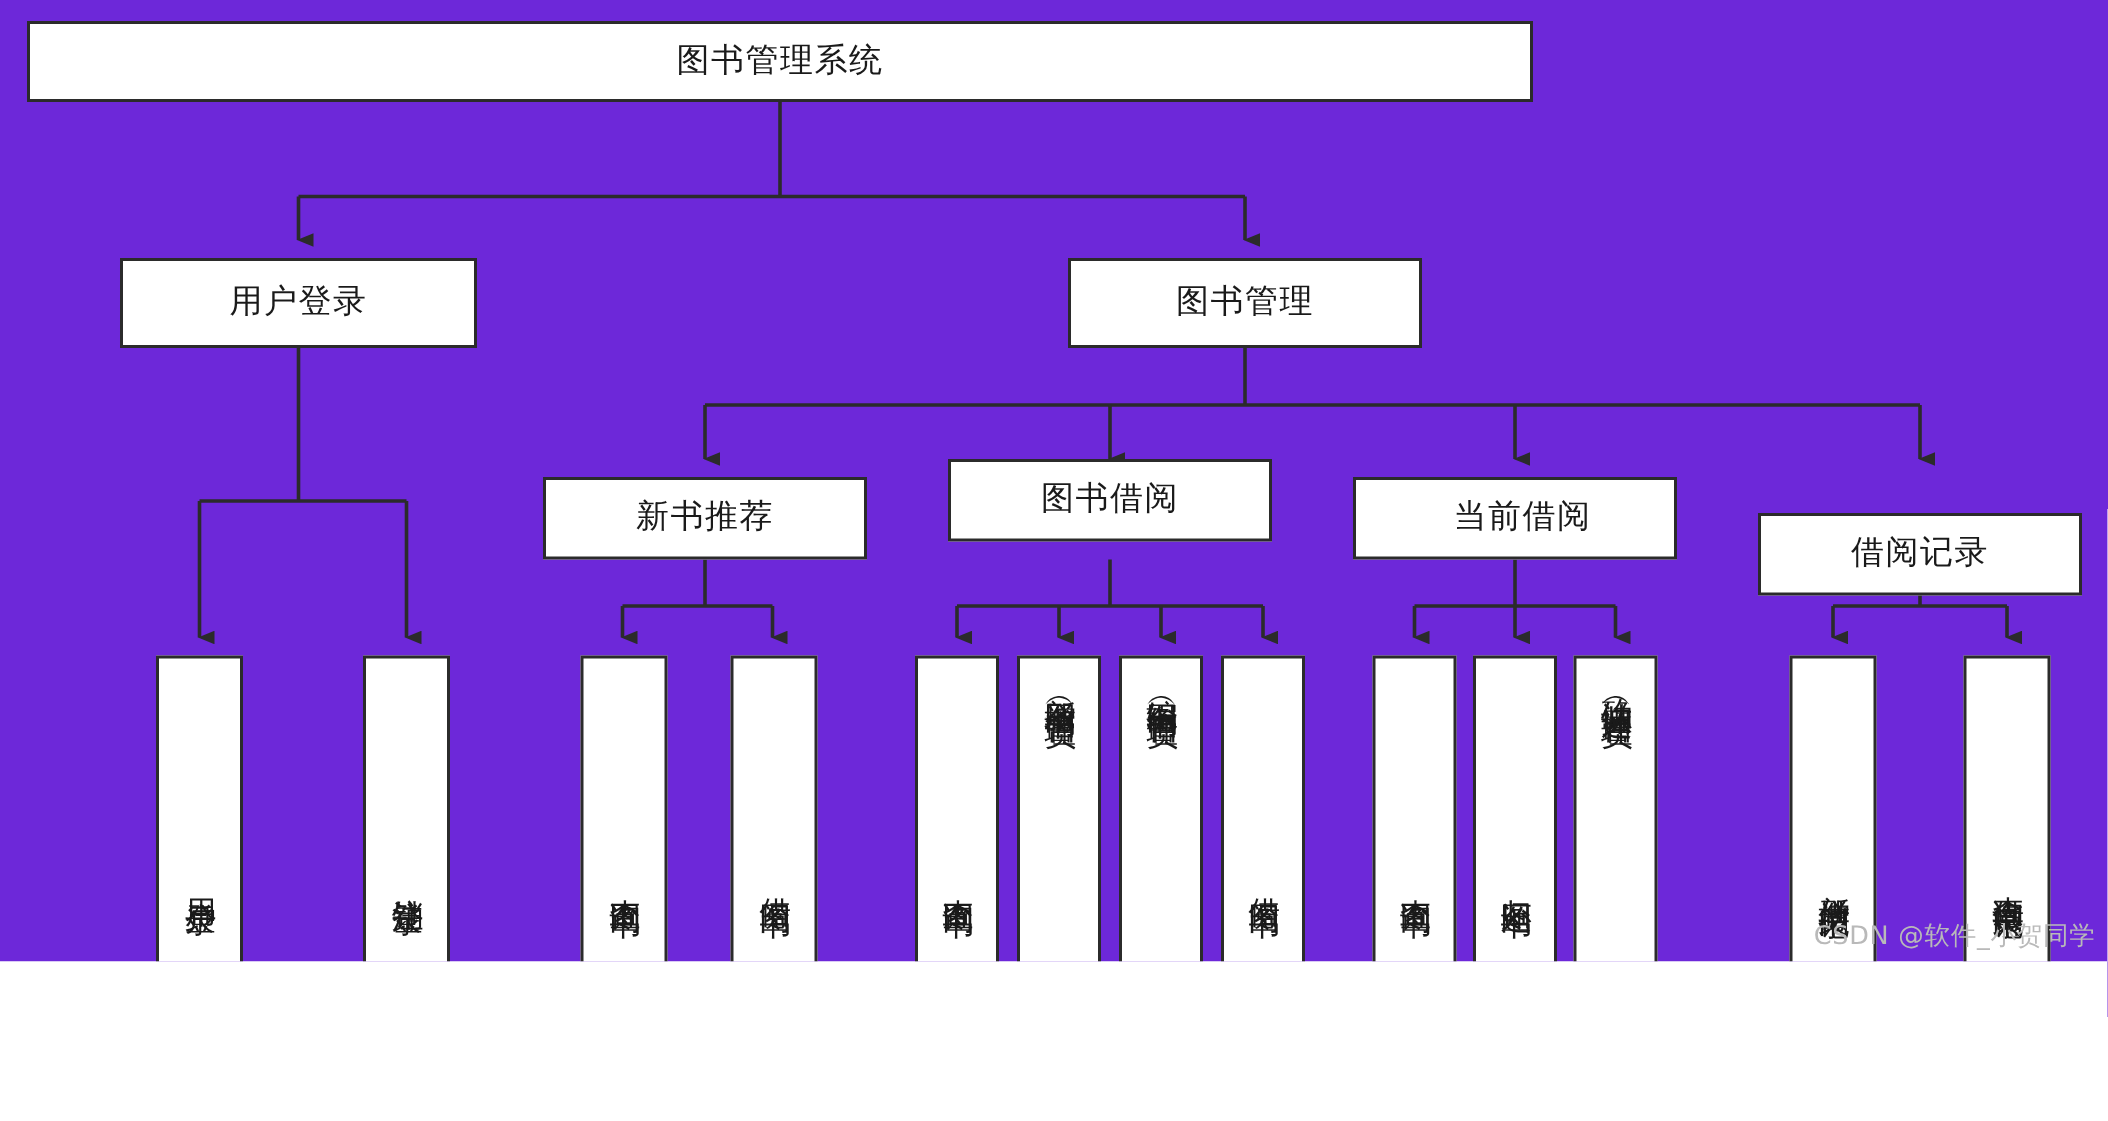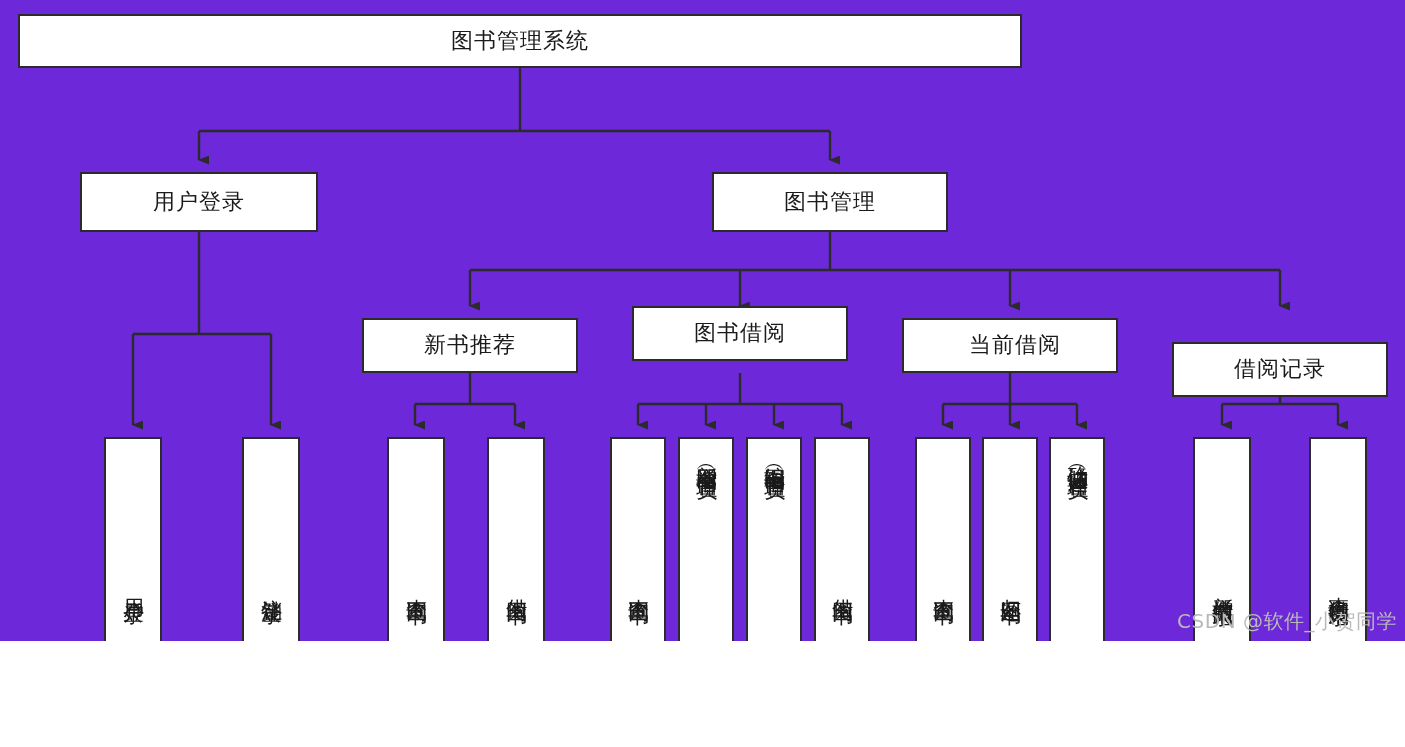--- a/index.html
+++ b/index.html
@@ -64,21 +64,21 @@
     max-height: 100%;
   }
   .node-box.leaf.vcenter {
     align-items: center;
     padding-top: 0;
   }
   #watermark {
     position: absolute;
     right: 8px;
     bottom: 6px;
-    font-size: 20px;
+    font-size: 17px;
     color: #b9b9b9;
     letter-spacing: 0.5px;
     z-index: 5;
     white-space: nowrap;
     font-family: "DejaVu Sans", "Liberation Sans", sans-serif;
   }
 </style>
 </head>
 <body>
 

